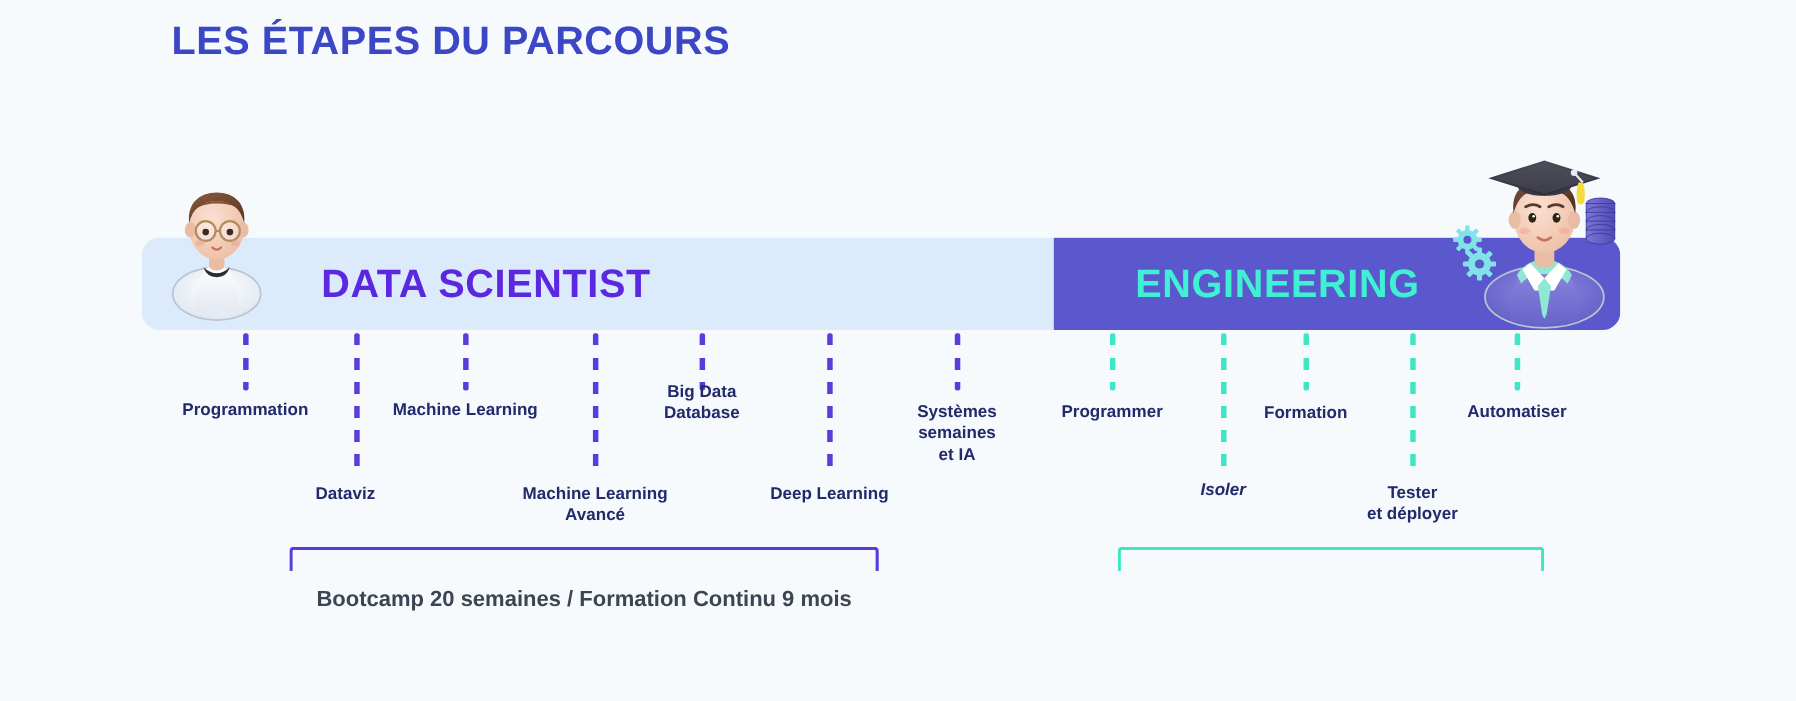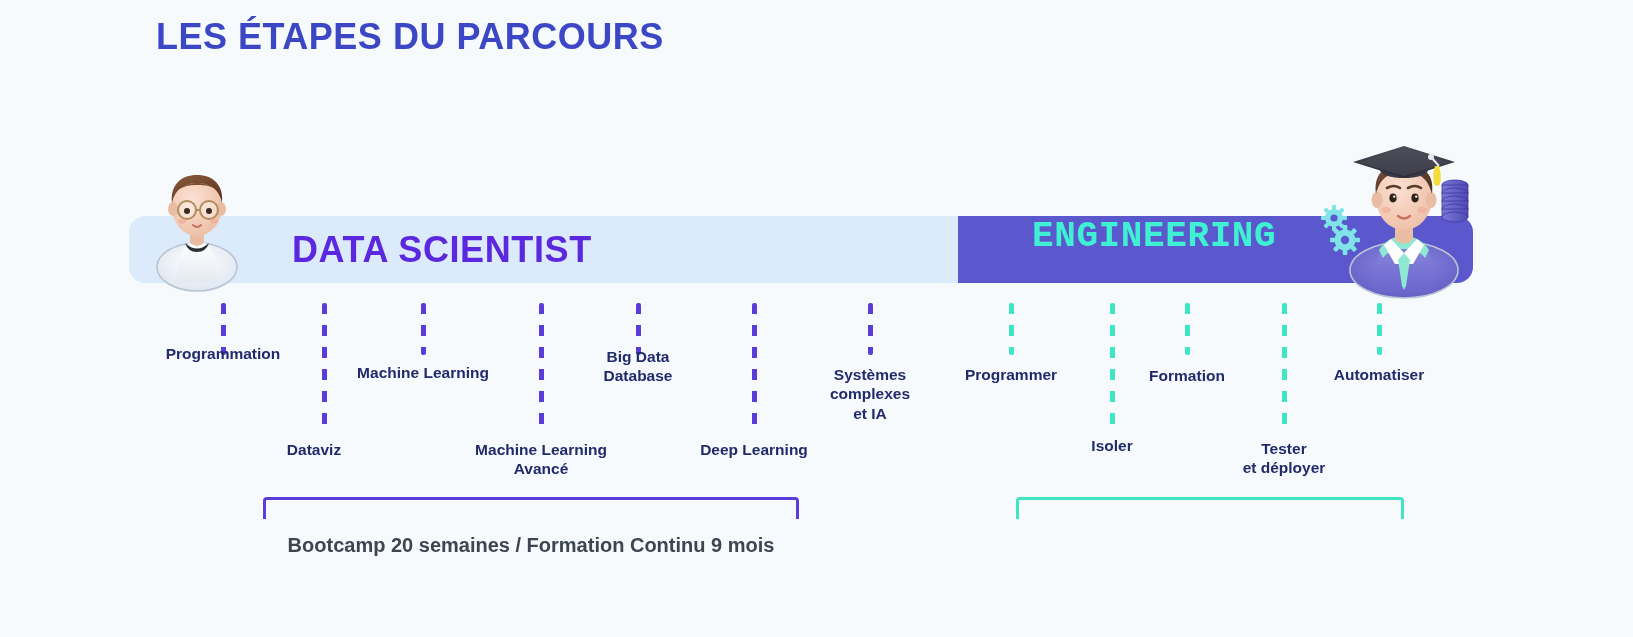--- a/index.html
+++ b/index.html
@@ -33,39 +33,38 @@
     color: #3b47c4;
     white-space: nowrap;
   }
 
   
   .banner {
     position: absolute;
     left: 112px;
     top: 216px;
     width: 1344px;
-    height: 67px;
+    height: 84px;
     border-radius: 16px;
     overflow: hidden;
     display: flex;
   }
   .banner-left {
     width: 829px;
     height: 100%;
     background: #dcebfb;
     display: flex;
     align-items: center;
   }
   .banner-right {
     flex: 1;
     height: 100%;
     background: #5b58ce;
     display: flex;
-    align-items: flex-start;
-    font-family: Liberation Mono, monospace;
+    align-items: center;
   }
   .banner-left-label {
     margin-left: 163px;
     font-size: 36px;
     font-weight: 700;
     letter-spacing: 0.6px;
     color: #5b28e0;
     white-space: nowrap;
   }
   .banner-right-label {
@@ -356,34 +355,34 @@
   <div class="tick purple" style="left:522px; top:303px; height:128px;"></div>
   <div class="tick purple" style="left:735px; top:303px; height:128px;"></div>
 
   <div class="tick cyan" style="left:992px; top:303px; height:52px;"></div>
   <div class="tick cyan" style="left:1168px; top:303px; height:52px;"></div>
   <div class="tick cyan" style="left:1360px; top:303px; height:52px;"></div>
 
   <div class="tick cyan" style="left:1093px; top:303px; height:128px;"></div>
   <div class="tick cyan" style="left:1265px; top:303px; height:128px;"></div>
 
-  <div class="step-label" style="left:206px; top:344px;">Programmation</div>
+  <div class="step-label" style="left:206px; top:363px;">Programmation</div>
   <div class="step-label" style="left:297px; top:440px;">Dataviz</div>
   <div class="step-label" style="left:406px; top:363px;">Machine Learning</div>
   <div class="step-label" style="left:524px; top:440px;">Machine Learning
 Avancé</div>
   <div class="step-label" style="left:621px; top:347px;">Big Data
 Database</div>
   <div class="step-label" style="left:737px; top:440px;">Deep Learning</div>
   <div class="step-label" style="left:853px; top:365px;">Systèmes
-complexes
+semaines
 et IA</div>
 
   <div class="step-label" style="left:994px; top:365px;">Programmer</div>
-  <div class="step-label" style="left:1095px; top:436px;">Isoler</div>
+  <div class="step-label" style="left:1095px; top:436px;font-style:italic;">Isoler</div>
   <div class="step-label" style="left:1170px; top:366px;">Formation</div>
   <div class="step-label" style="left:1267px; top:439px;">Tester
 et déployer</div>
   <div class="step-label" style="left:1362px; top:365px;">Automatiser</div>
 
   <div class="bracket purple" style="left:246px; top:497px; width:536px;"></div>
   <div class="bracket-caption" style="left:514px; top:534px;">Bootcamp 20 semaines / Formation Continu 9 mois</div>
 
   <div class="bracket cyan" style="left:999px; top:497px; width:388px;"></div>
 

